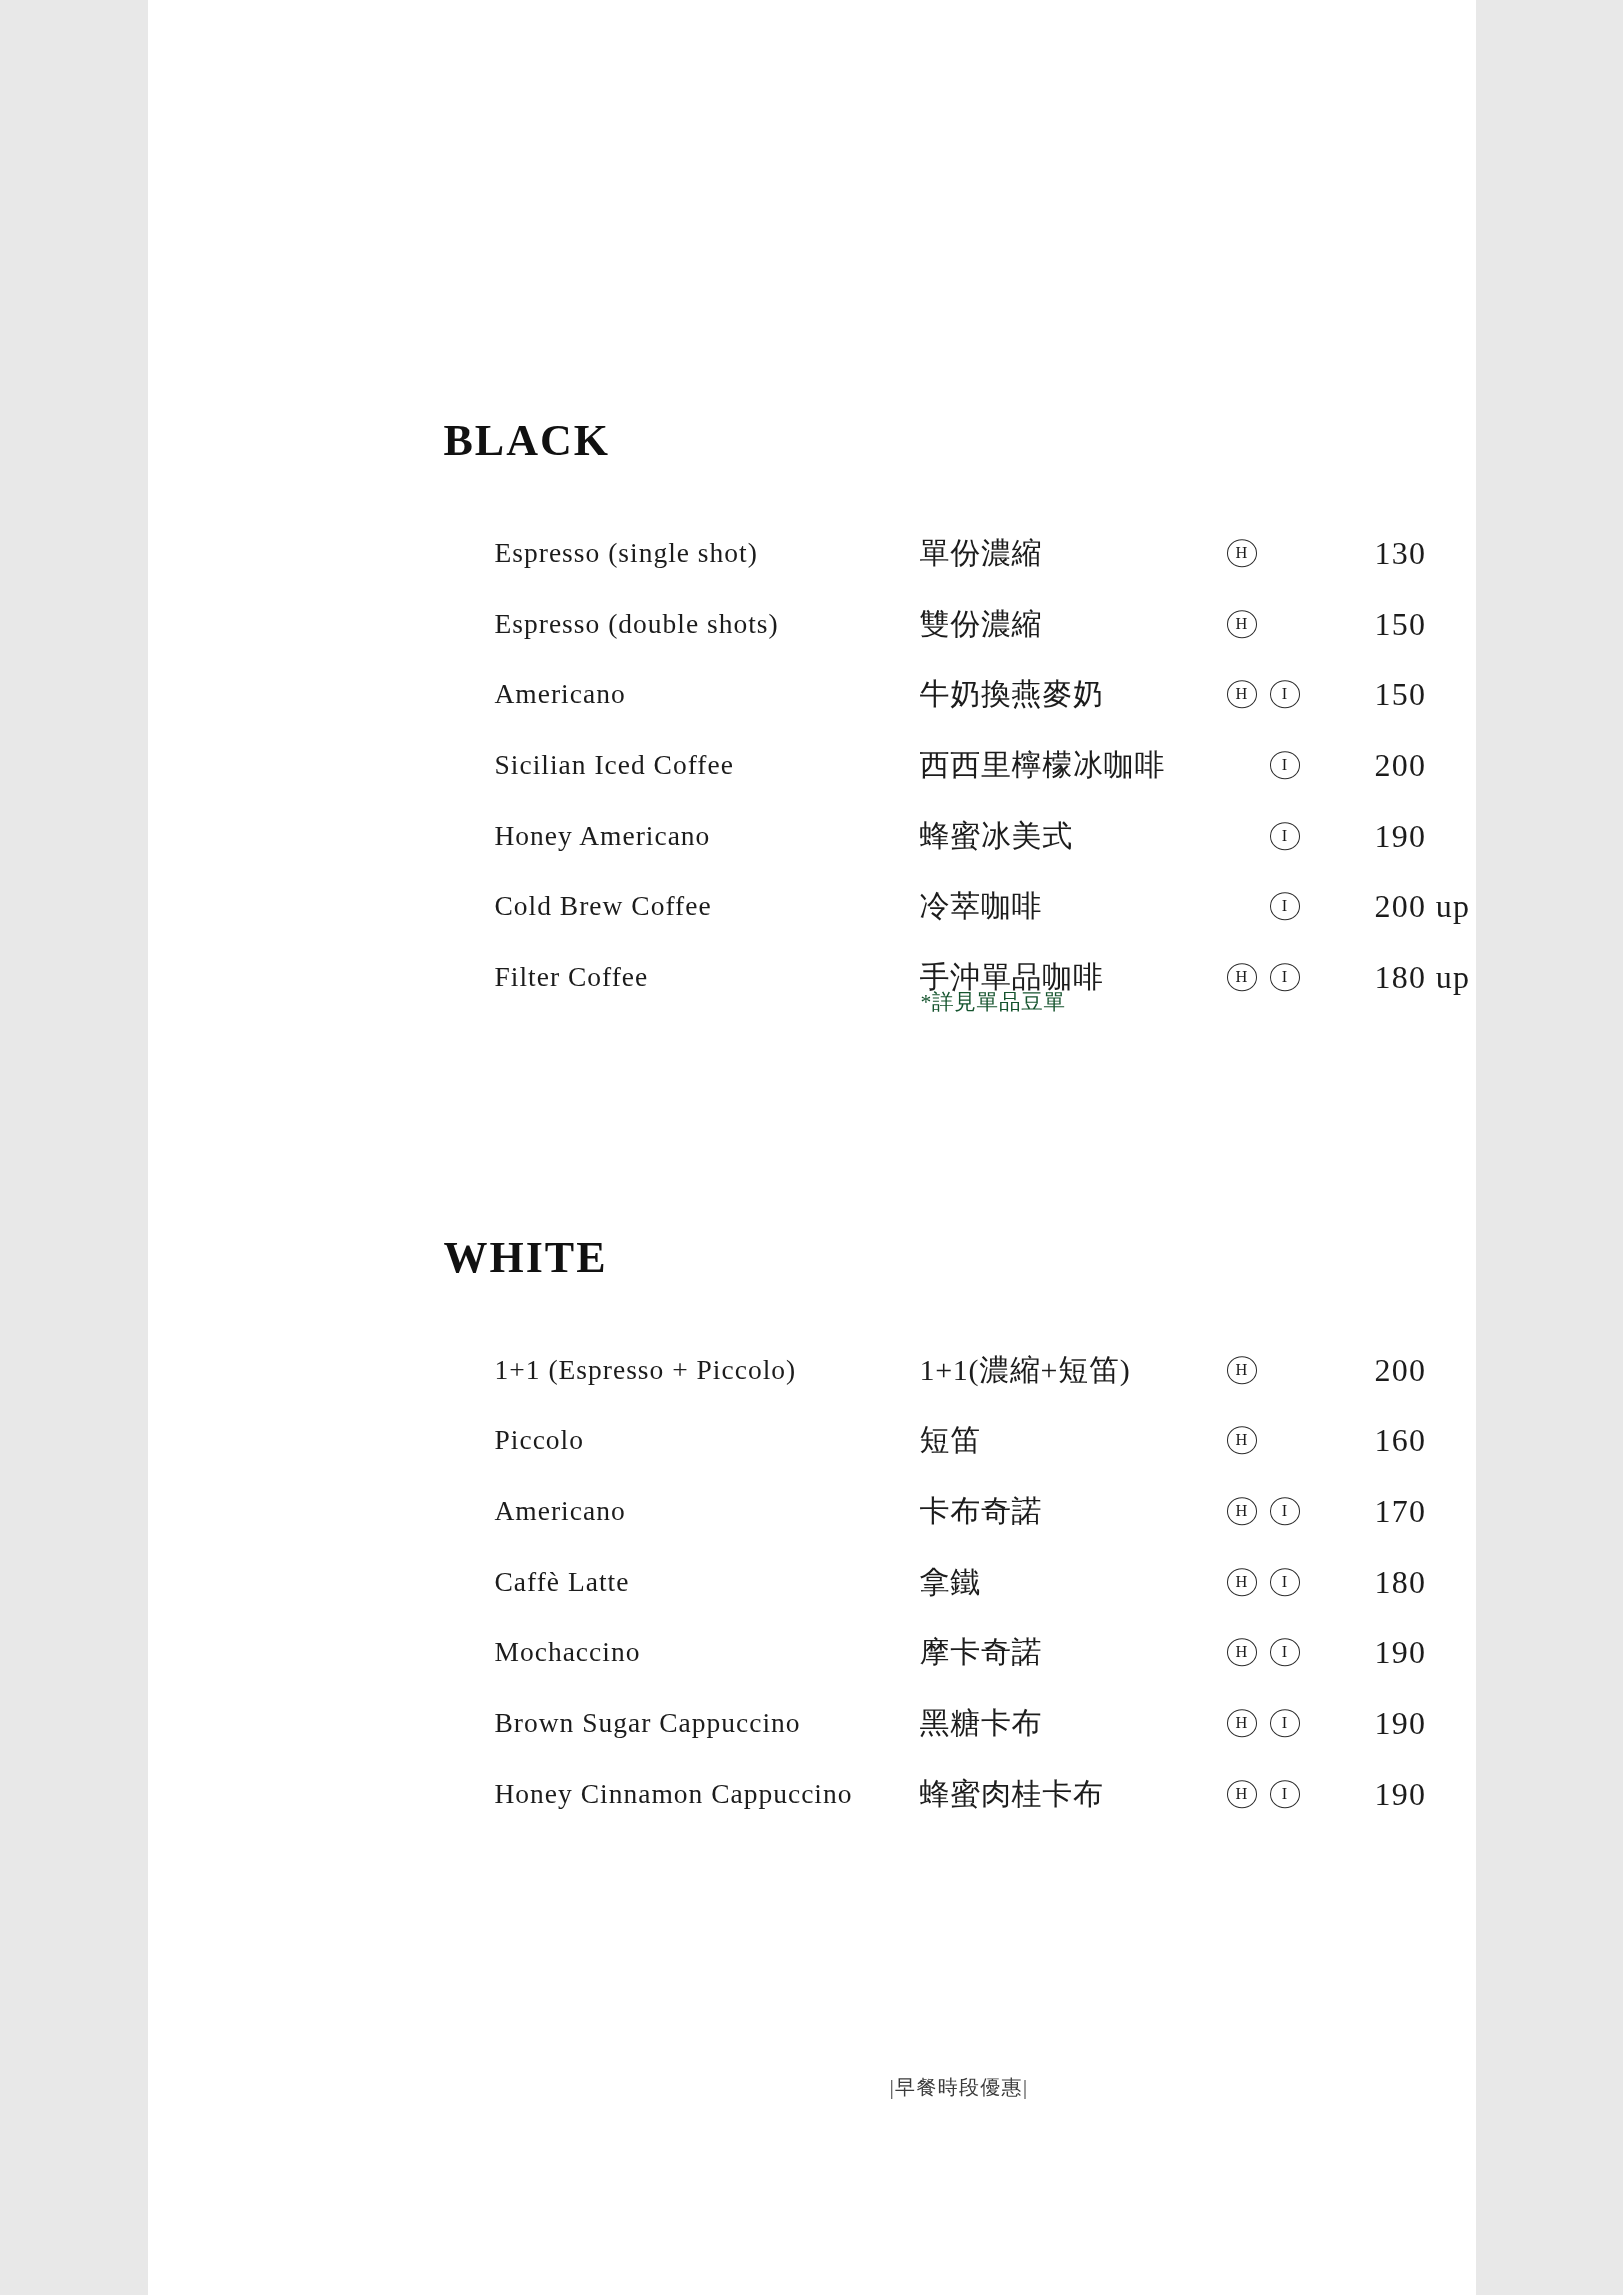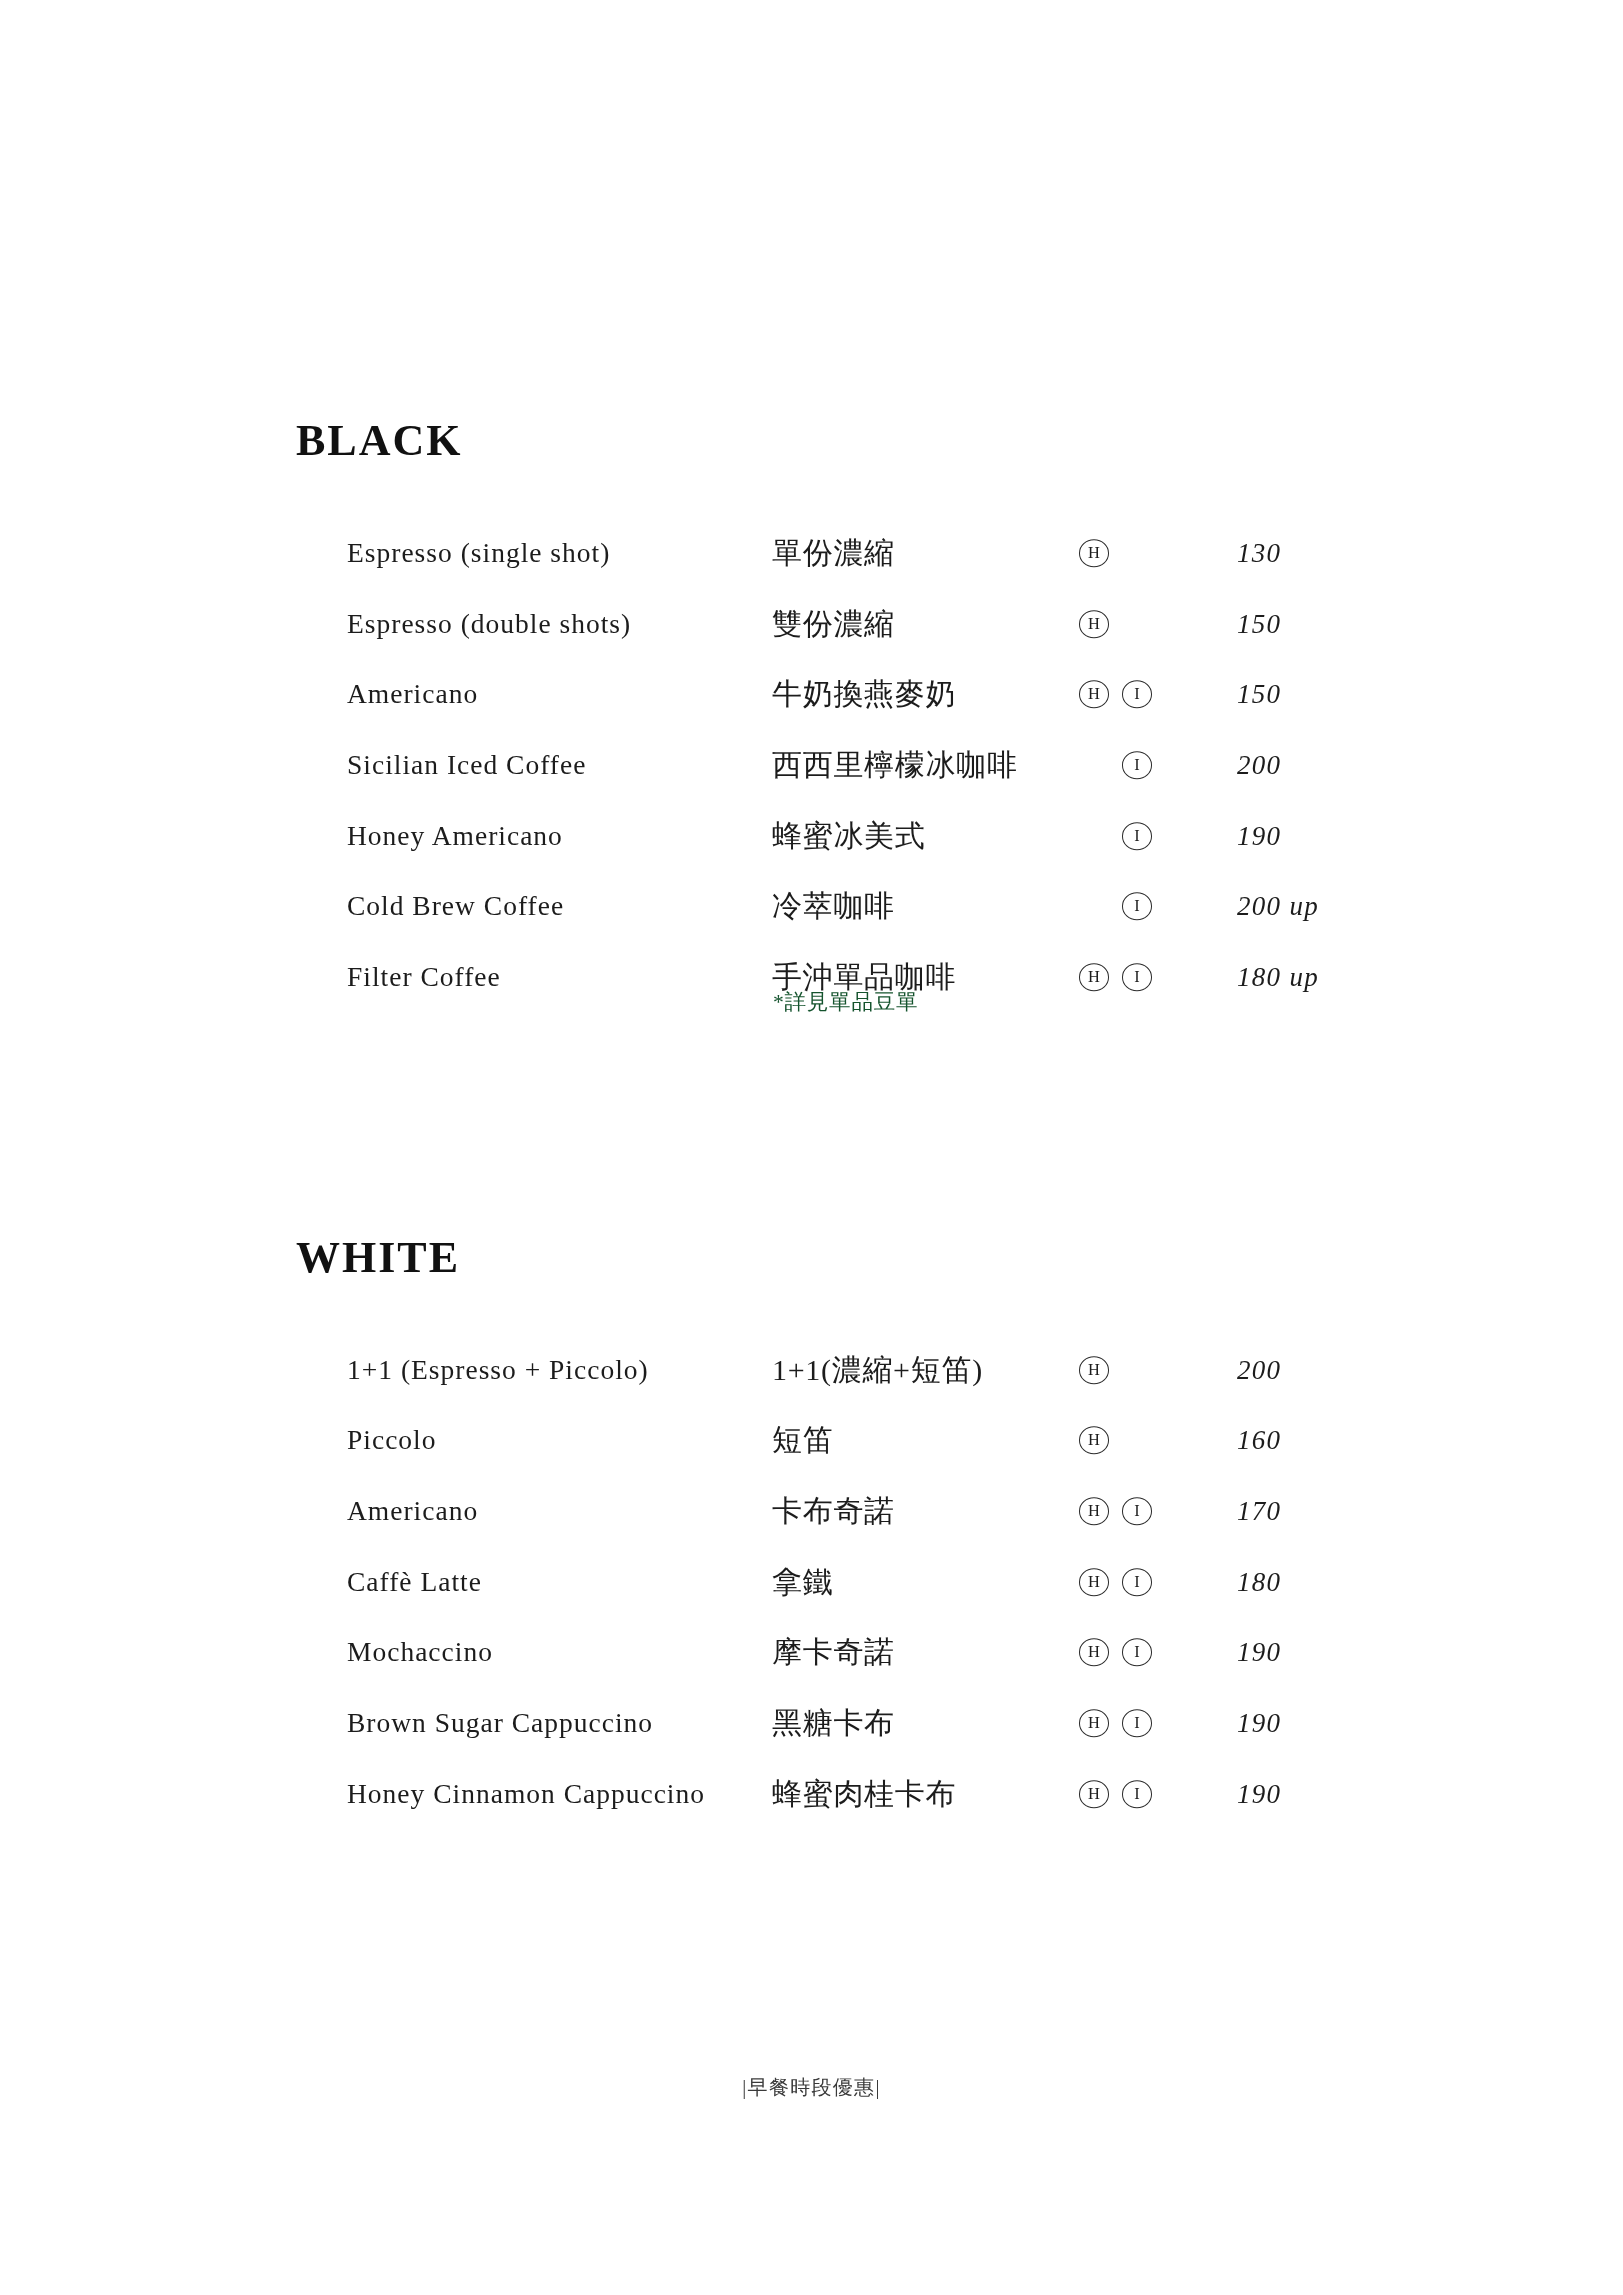--- a/index.html
+++ b/index.html
@@ -1,18 +1,18 @@
 <!DOCTYPE html>
 <html style="font-size:10.5px"><head>
 <meta charset="utf-8">
 <style>
   html, body { margin: 0; padding: 0; background: #e8e8e8; }
   .page {
     position: relative;
-    width: 1623px;
+    width: 1328px;
     height: 2295px;
     margin: 0 auto;
     background: #ffffff;
     font-family: "Liberation Serif", "DejaVu Serif", serif;
     color: #1c1c1c;
     overflow: hidden;
   }
   .section-title {
     position: absolute;
     left: 296px;
@@ -57,24 +57,22 @@
     justify-content: center;
     font-size: 16.4px;
     line-height: 1;
     color: #1c1c1c;
     box-sizing: border-box;
   }
   .badge-h { left: 1079px; }
   .badge-i { left: 1122px; }
   .cell-price {
     left: 1227px;
-    font-size: 27px;
-    font-style: italic;
+    font-size: 32px;
     letter-spacing: 1.3px;
-    margin-left: 10px;
   }
   .item-subnote {
     position: absolute;
     left: 773px;
     top: 987px;
     font-size: 21.6px;
     letter-spacing: 0.7px;
     color: #14532d;
     white-space: nowrap;
   }

